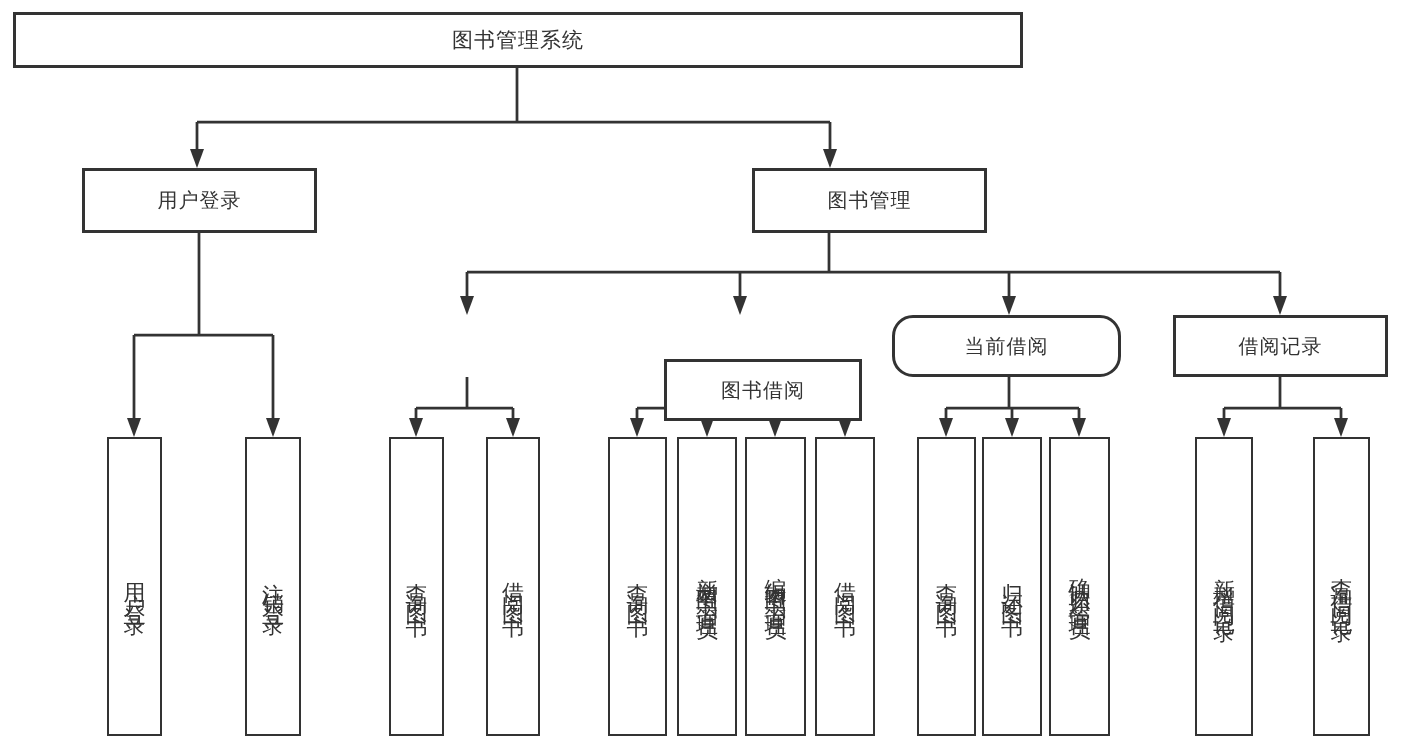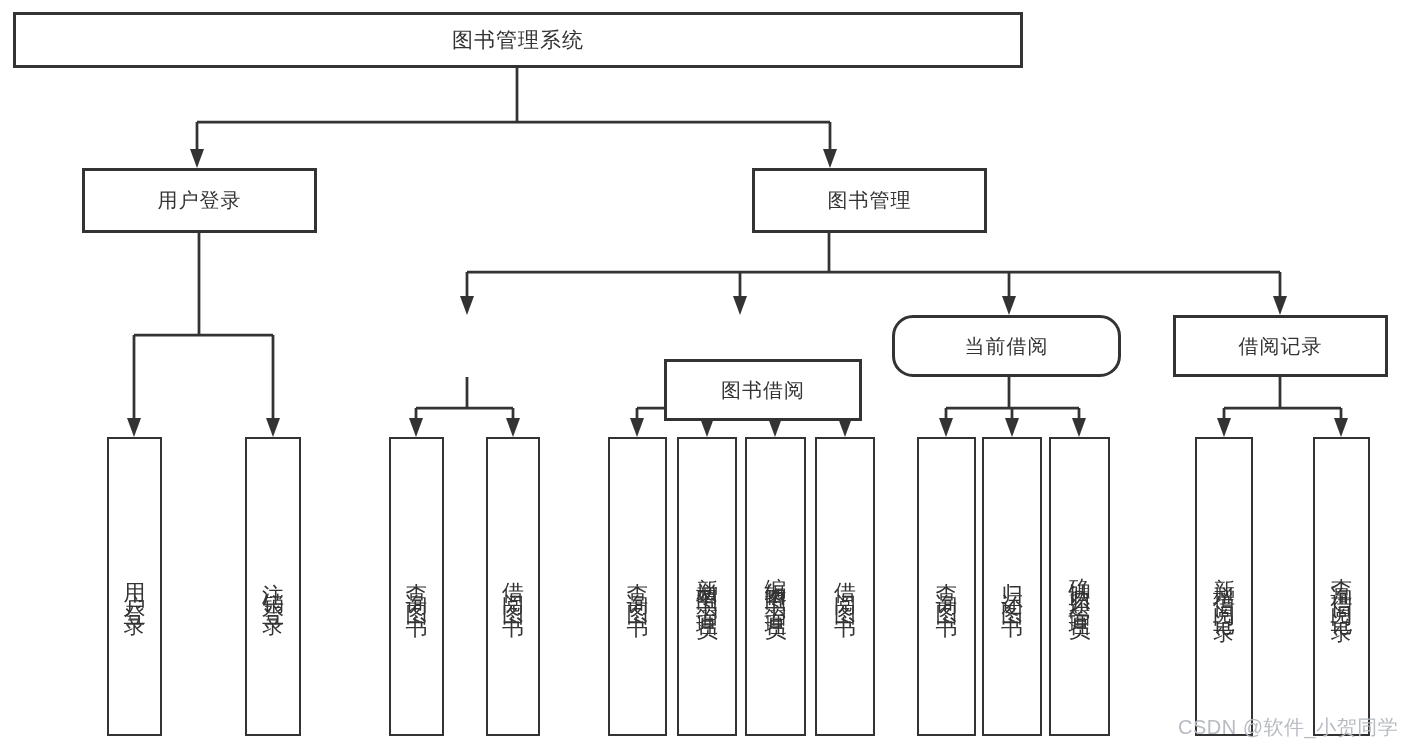--- a/index.html
+++ b/index.html
@@ -148,15 +148,14 @@
     <span class="vtext long">确认归还（管理员）</span>
   </div>
 
   <div class="box leaf" style="left:1195px;top:437px;width:58px;height:299px;">
     <span class="vtext mid">新增借阅记录</span>
   </div>
   <div class="box leaf" style="left:1313px;top:437px;width:57px;height:299px;">
     <span class="vtext mid">查询借阅记录</span>
   </div>
 
-  <div class="watermark">CSDN @软件_小贺同学</div>
 
 </div>
 
 </body></html>

